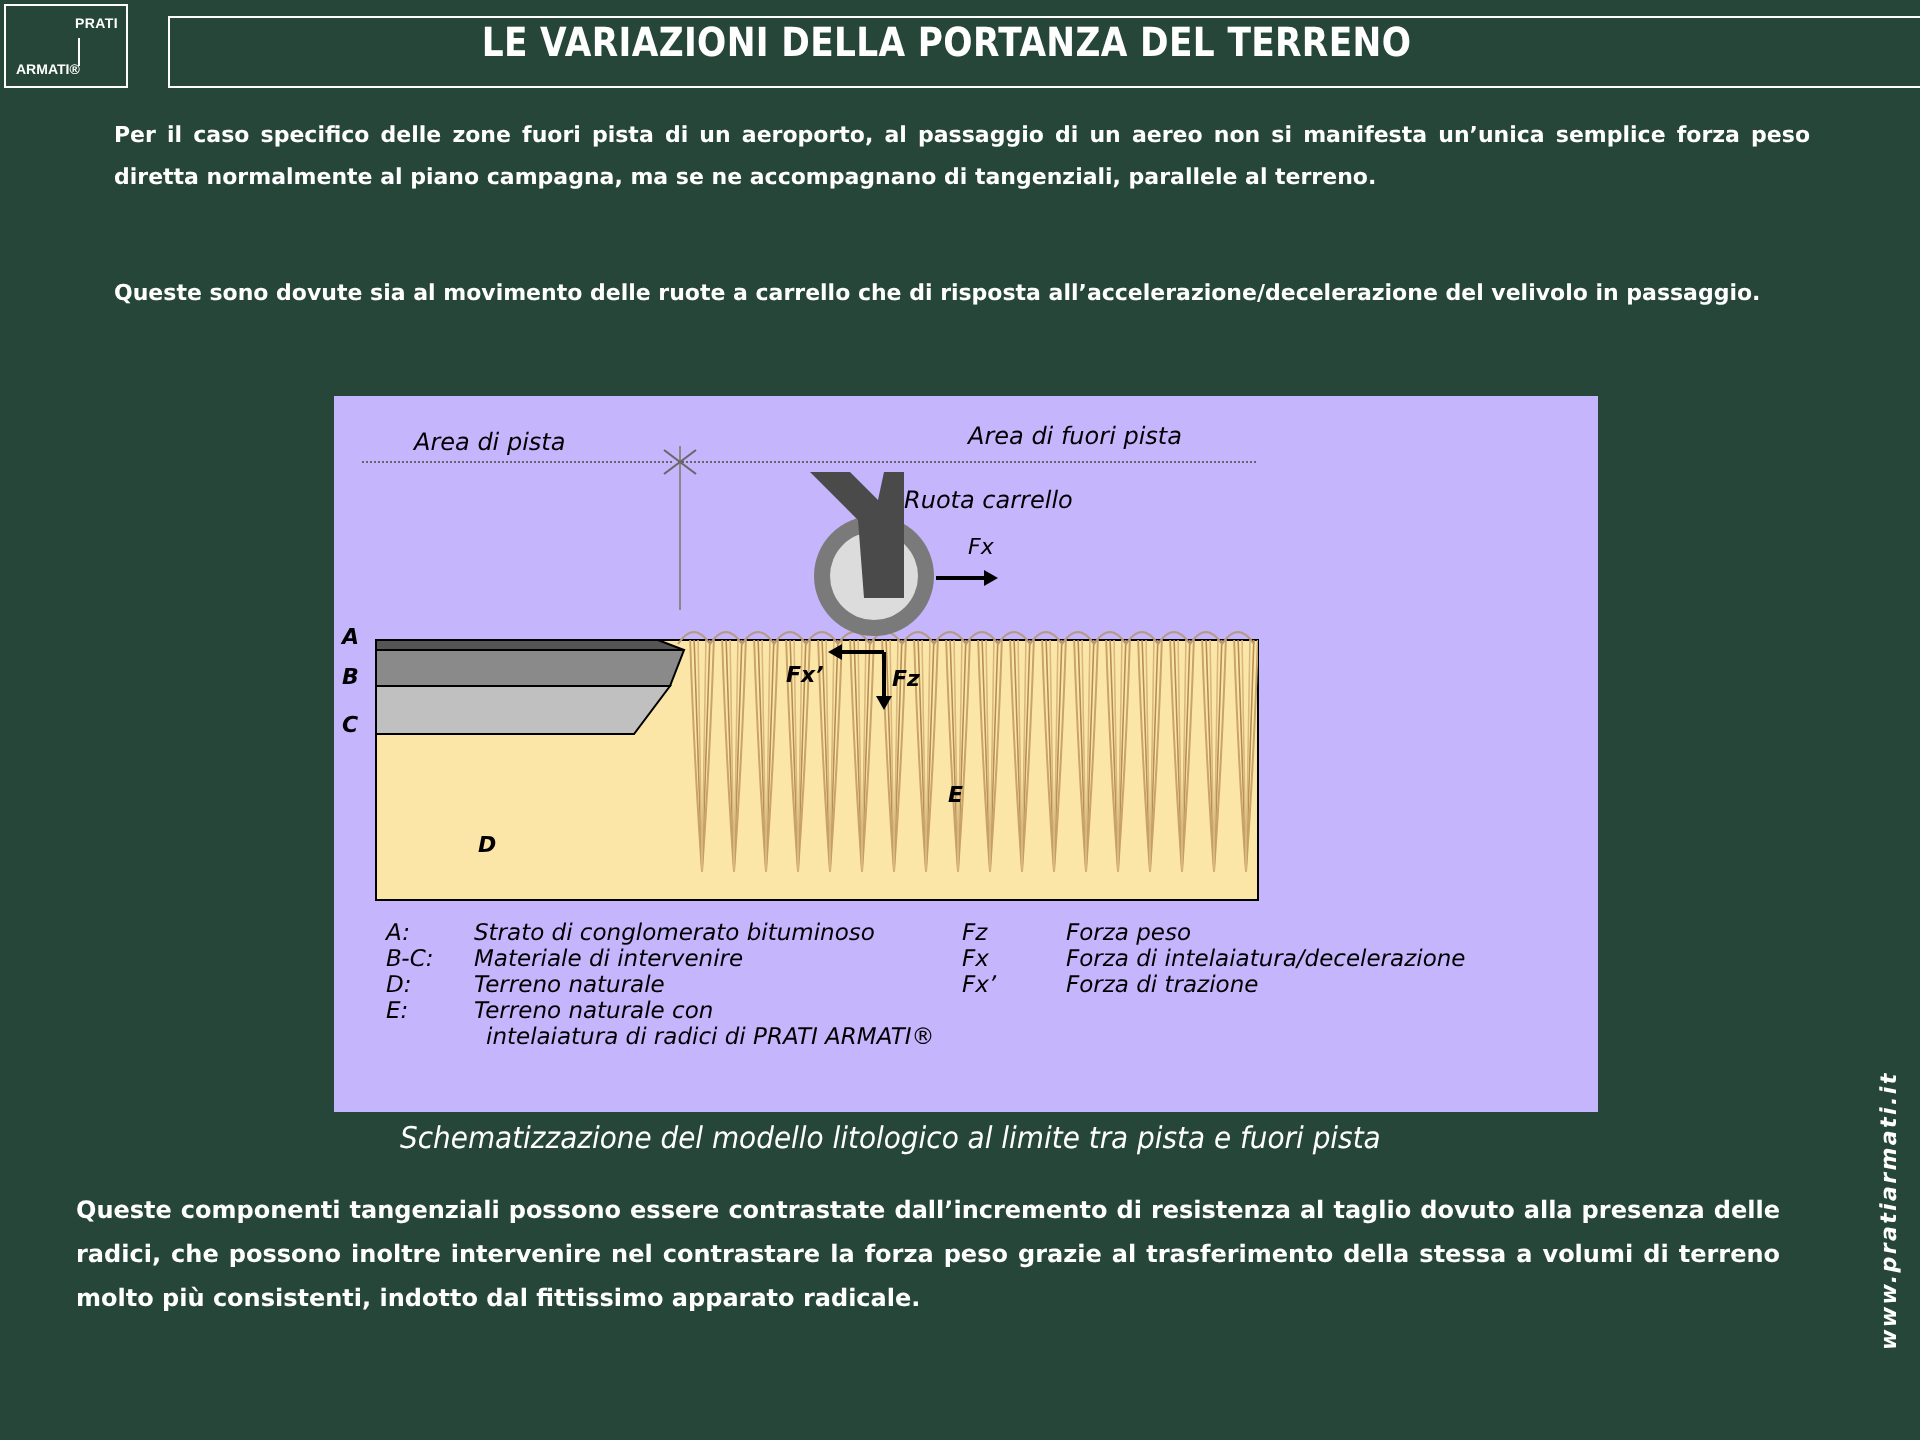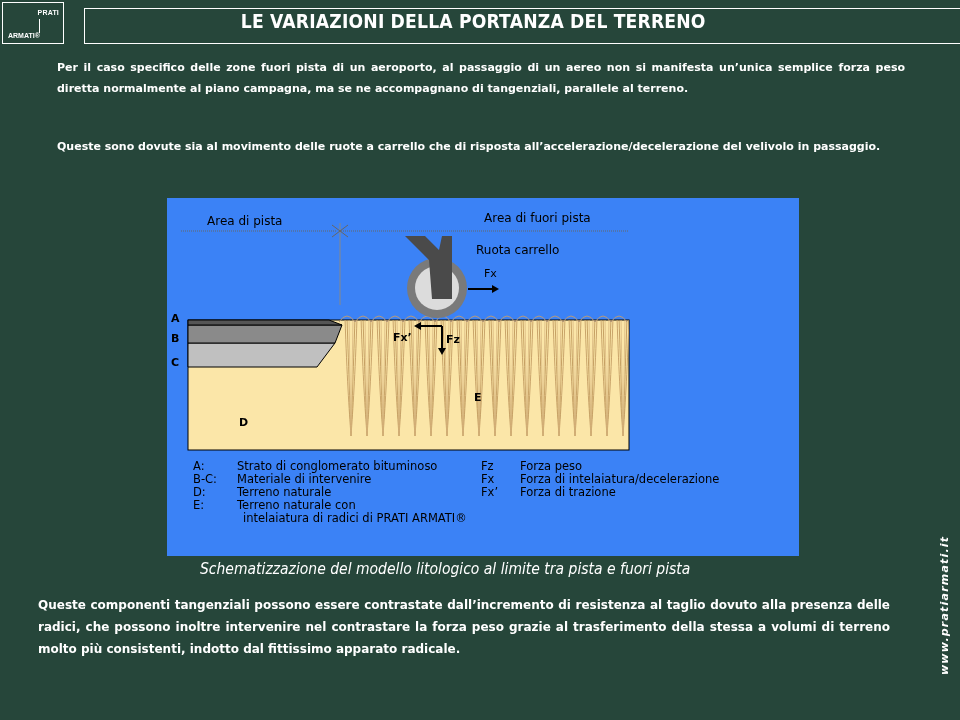--- a/index.html
+++ b/index.html
@@ -29,33 +29,33 @@
   .para {
     position:absolute; font-family:"DejaVu Sans", sans-serif; font-weight:bold;
     font-size:11px; line-height:21px; text-align:justify; color:#fff;
   }
   .p1 { left:57px; top:57px; width:848px; }
   .p2 { left:57px; top:136px; width:848px; text-align-last:left; }
   .p3 { left:38px; top:594px; width:852px; line-height:22px; font-size:12px; }
 
   .figure {
     position:absolute; left:167px; top:198px; width:632px; height:358px;
-    background:#3b82f6; color:#000;
+    background:#c4b5fd; color:#000;font-style:italic;
   }
   .fig-label { position:absolute; font-family:"DejaVu Sans", sans-serif; font-size:12px; color:#000; white-space:nowrap; }
   .layer-letter { position:absolute; font-family:"DejaVu Sans", sans-serif; font-weight:bold; font-size:11px; color:#000; }
   .legend {
     position:absolute; left:26px; top:262px; font-family:"DejaVu Sans", sans-serif;
     font-size:11.5px; line-height:13px; color:#000;
   }
   .legend-row { position:relative; height:13px; white-space:nowrap; }
   .lg-key { position:absolute; left:0; }
   .lg-desc { position:absolute; left:44px; }
   .lg-sym { position:absolute; left:288px; }
-  .lg-sym-desc { position:absolute; left:327px;text-align:right; }
+  .lg-sym-desc { position:absolute; left:340px;text-align:right; }
   .caption {
     position:absolute; left:200px; top:560px; font-style:italic; font-size:15px;
     font-family:"DejaVu Sans", sans-serif; color:#fff; white-space:nowrap;
     transform:scaleX(0.93); transform-origin:left center;
   }
   .side-url {
     position:absolute; left:938px; top:675px; font-size:11px; font-style:italic;
     font-weight:bold; letter-spacing:1.2px; color:#fff; white-space:nowrap;
     transform:rotate(-90deg); transform-origin:left top;
     font-family:"DejaVu Sans", sans-serif;
@@ -114,21 +114,21 @@
     <polygon points="325,87 332,91 325,95" fill="#000"></polygon>
 
     <line x1="254" y1="128" x2="275" y2="128" stroke="#000" stroke-width="2"></line>
     <polygon points="254,124 247,128 254,132" fill="#000"></polygon>
     <line x1="275" y1="128" x2="275" y2="150" stroke="#000" stroke-width="2"></line>
     <polygon points="271,150 275,157 279,150" fill="#000"></polygon>
   </svg>
 
   <span class="fig-label" style="left:40px;top:16px">Area di pista</span>
   <span class="fig-label" style="left:317px;top:13px">Area di fuori pista</span>
-  <span class="fig-label" style="left:309px;top:45px">Ruota carrello</span>
+  <span class="fig-label" style="left:285px;top:45px">Ruota carrello</span>
   <span class="fig-label" style="left:317px;top:69px;font-size:11px">Fx</span>
   <span class="fig-label" style="left:226px;top:133px;font-size:11px;font-weight:bold">Fx’</span>
   <span class="fig-label" style="left:279px;top:135px;font-size:11px;font-weight:bold">Fz</span>
 
   <span class="layer-letter" style="left:4px;top:114px">A</span>
   <span class="layer-letter" style="left:4px;top:134px">B</span>
   <span class="layer-letter" style="left:4px;top:158px">C</span>
   <span class="layer-letter" style="left:72px;top:218px">D</span>
   <span class="layer-letter" style="left:307px;top:193px">E</span>
 

